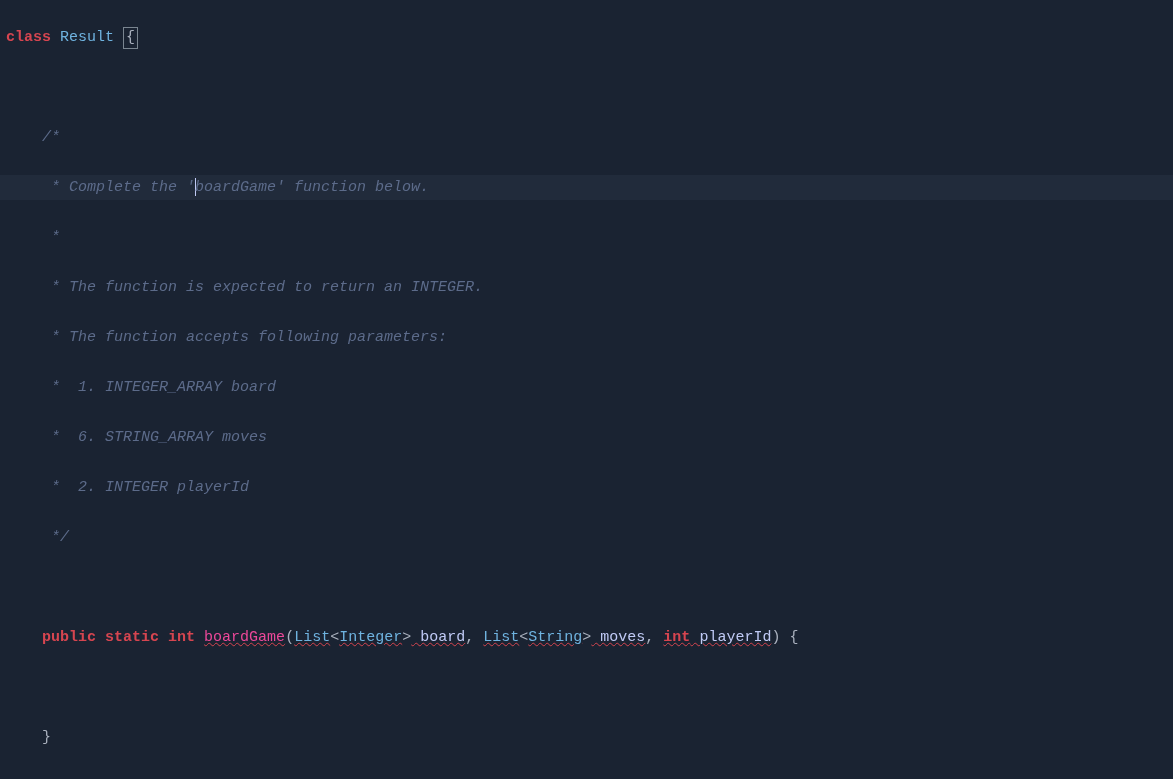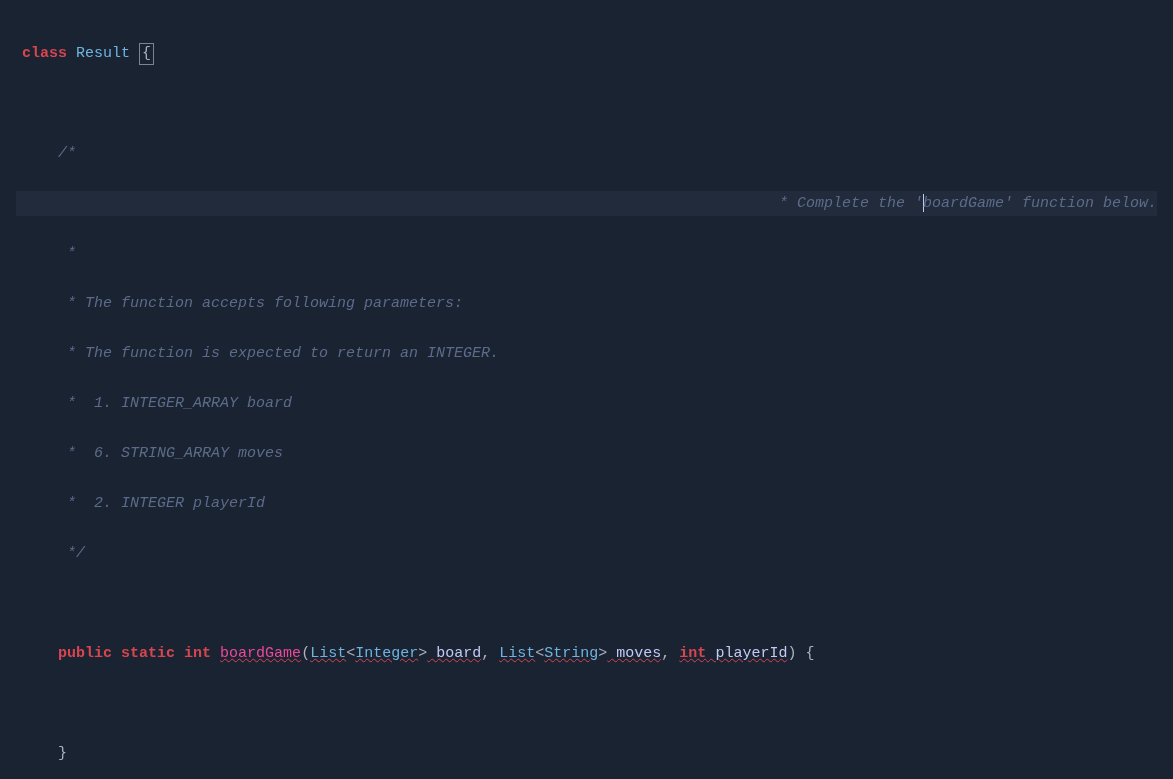--- a/index.html
+++ b/index.html
@@ -7,33 +7,32 @@
     background: #1a2332;
     font-family: 'Menlo', 'Monaco', 'Courier New', monospace;
     font-size: 15px;
     line-height: 25px;
     color: #c0caf5;
     overflow: hidden;
     width: 1173px;
     height: 779px;
   }
   .editor {
-    padding: 16px;
+    padding: 0;
     white-space: pre;
     width: 100%;
     height: 100%;
     overflow: auto;
   }
   .line {
     padding-left: 6px;
     min-height: 25px;
   }
   .line.highlighted {
     background: #212b3b;
-    text-align: right;
   }
   .kw { color: #d64550; font-weight: bold; }
   .type { color: #6fb3e0; }
   .fn { color: #ec4899; }
   .comment { color: #5c6b8a; font-style: italic; }
   .punct { color: #abb2bf; }
   .paren { color: #abb2bf; }
   .brace { color: #abb2bf; }
   .wavy {
     text-decoration: wavy underline;
@@ -58,22 +57,22 @@
 </style>
 </head>
 <body>
 
 <div class="editor">
 <div class="line"><span class="kw">class</span> <span class="type">Result</span> <span class="cursor-box">{</span></div>
 <div class="line">    </div>
 <div class="line">    <span class="comment">/*</span></div>
 <div class="line highlighted">    <span class="comment"> * Complete the '</span><span class="cursor-line"></span><span class="comment">boardGame' function below.</span></div>
 <div class="line">    <span class="comment"> *</span></div>
+<div class="line">    <span class="comment"> * The function is expected to return an INTEGER.</span></div>
 <div class="line">    <span class="comment"> * The function accepts following parameters:</span></div>
-<div class="line">    <span class="comment"> * The function is expected to return an INTEGER.</span></div>
 <div class="line">    <span class="comment"> *  1. INTEGER_ARRAY board</span></div>
 <div class="line">    <span class="comment"> *  6. STRING_ARRAY moves</span></div>
 <div class="line">    <span class="comment"> *  2. INTEGER playerId</span></div>
 <div class="line">    <span class="comment"> */</span></div>
 <div class="line">    </div>
 <div class="line">    <span class="kw">public</span> <span class="kw">static</span> <span class="kw">int</span> <span class="fn wavy">boardGame</span><span class="paren">(</span><span class="type wavy">List</span><span class="punct">&lt;</span><span class="type wavy">Integer</span><span class="punct">&gt;</span><span class="wavy"> board</span><span class="punct">,</span> <span class="type wavy">List</span><span class="punct">&lt;</span><span class="type wavy">String</span><span class="punct">&gt;</span><span class="wavy"> moves</span><span class="punct">,</span> <span class="kw wavy">int</span><span class="wavy"> playerId</span><span class="paren">)</span> <span class="brace">{</span></div>
 <div class="line">    </div>
 <div class="line">    <span class="brace">}</span></div>
 <div class="line">    </div>
 

